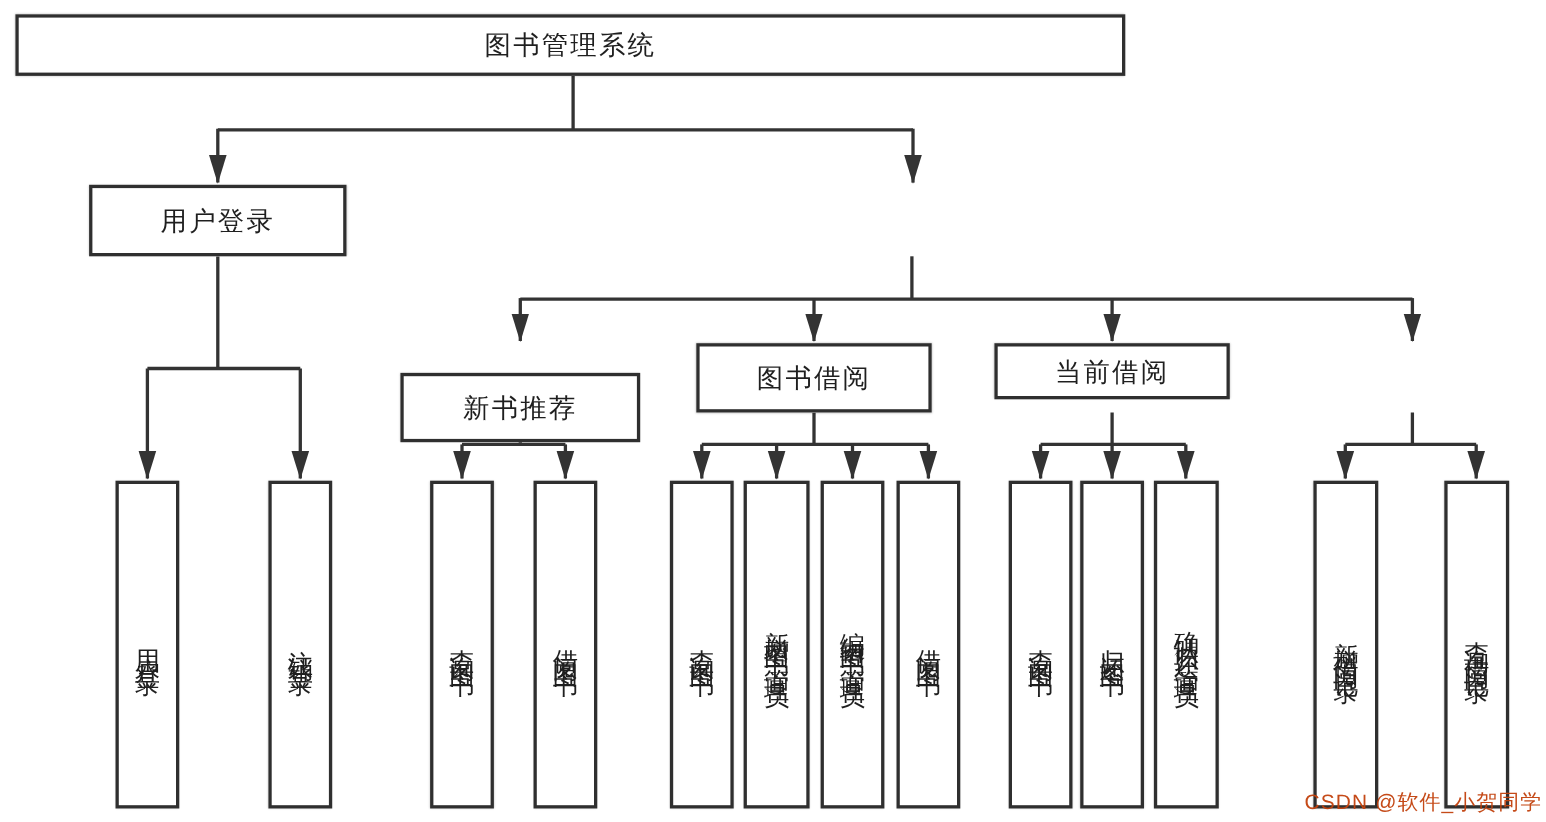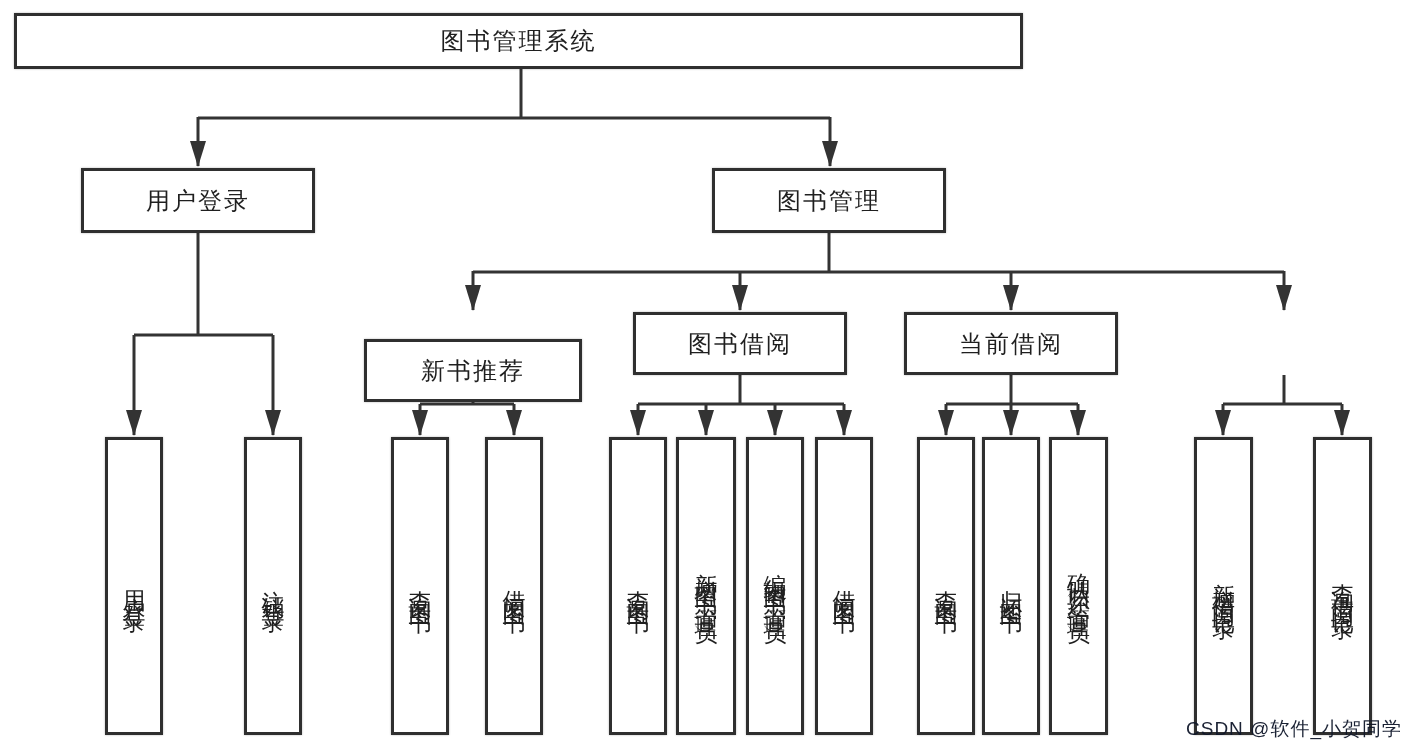--- a/index.html
+++ b/index.html
@@ -32,34 +32,34 @@
     font-size:23px;
     letter-spacing:7px;
     line-height:1;
   }
   
   .b-root   {left:14px;  top:13px;  width:1009px; height:56px;}
   .b-login  {left:81px;  top:168px; width:234px;  height:65px;}
   .b-mgmt   {left:712px; top:168px; width:234px;  height:65px;}
   .b-rec    {left:364px; top:312px; width:218px;  height:63px;margin-top:27px;}
   .b-borrow {left:633px; top:312px; width:214px;  height:63px;}
-  .b-current{left:904px; top:312px; width:214px;  height:63px;}
+  .b-current{left:904px; top:312px; width:214px;  height:51px;}
   .b-record {left:1177px;top:312px; width:214px;  height:63px;}
   
   .leaf{top:437px;height:298px;width:58px;}
   .l1a{left:105px;} .l1b{left:244px;}
   .l2a{left:391px;} .l2b{left:485px;}
   .l3a{left:609px;} .l3b{left:676px;width:60px;} .l3c{left:746px;} .l3d{left:815px;}
   .l4a{left:917px;} .l4b{left:982px;} .l4c{left:1049px;width:59px;}
   .l5a{left:1194px;width:59px;} .l5b{left:1313px;width:59px;}
   #watermark{
     position:absolute;
     left:1186px;top:716px;
     font-size:19px;
-    color:#0f172a;
+    color:#c2410c;
     letter-spacing:1px;
     white-space:nowrap;
     z-index:5;
     opacity:.95;
   }
 </style>
 </head>
 <body>
 
 <div id="canvas">
@@ -119,23 +119,20 @@
     </g>
   </svg>
 
   <div class="box b-root">
     <span class="hlabel">图书管理系统</span>
   </div>
 
   <div class="box b-login">
     <span class="hlabel">用户登录</span>
   </div>
-  <div class="box b-mgmt">
-    <span class="hlabel">图书管理</span>
-  </div>
 
   <div class="box b-rec">
     <span class="hlabel">新书推荐</span>
   </div>
   <div class="box b-borrow">
     <span class="hlabel">图书借阅</span>
   </div>
   <div class="box b-current">
     <span class="hlabel">当前借阅</span>
   </div>

